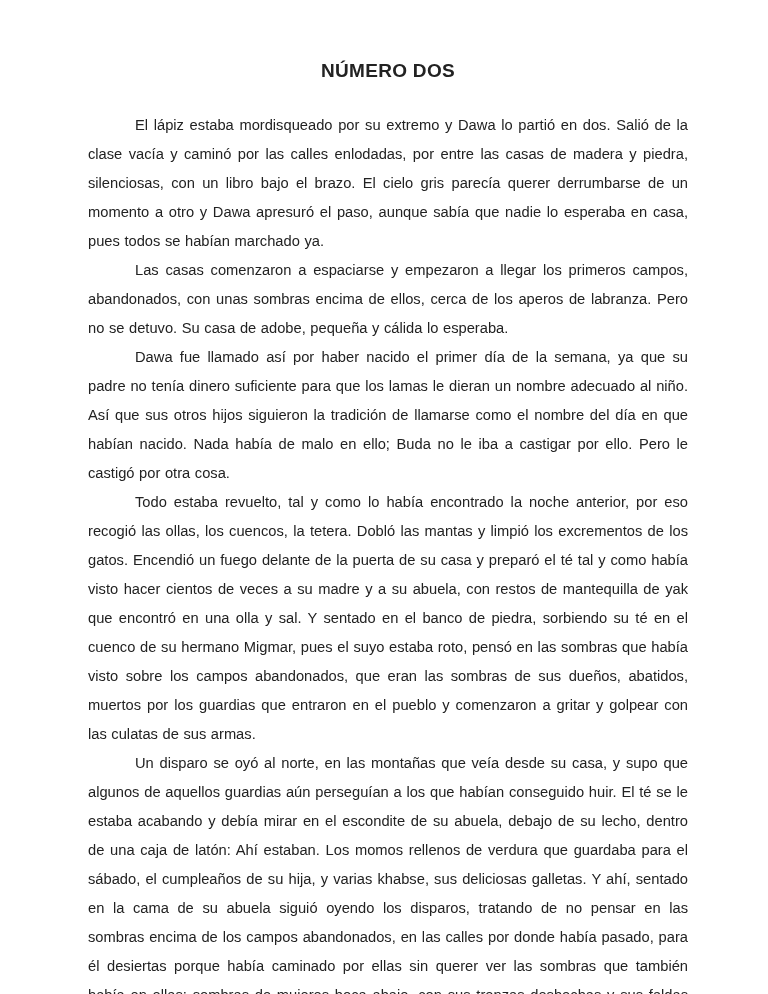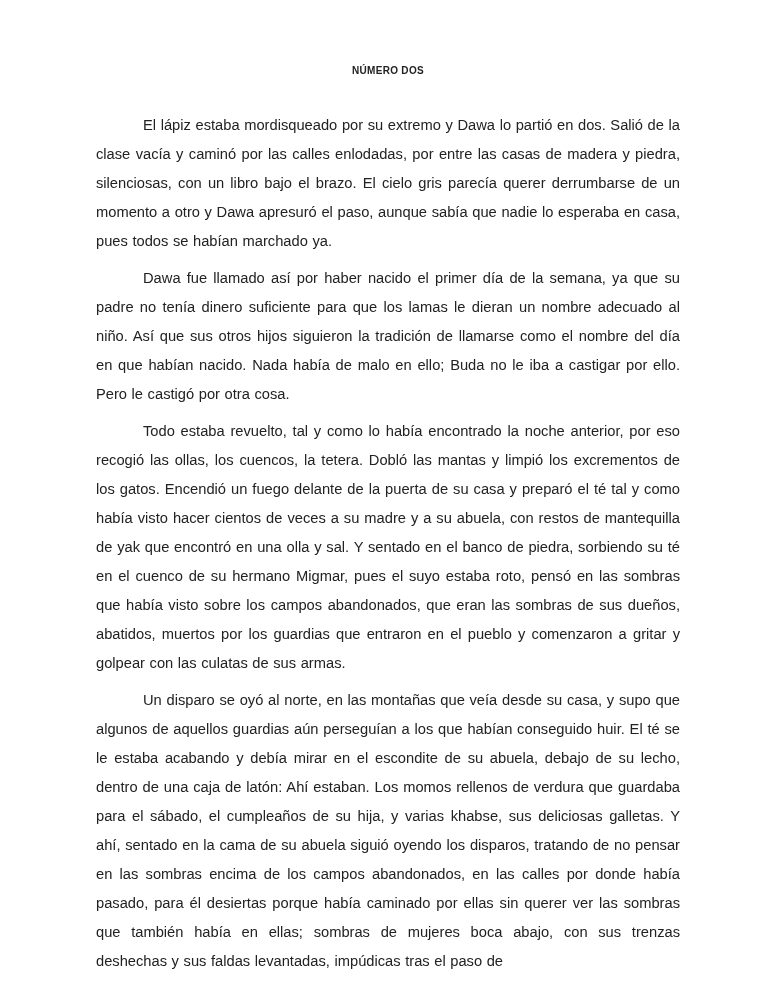--- a/index.html
+++ b/index.html
@@ -14,43 +14,44 @@
     height: 994px;
     box-sizing: border-box;
     background: #ffffff;
     color: #222222;
     font-family: "Liberation Sans", sans-serif;
     font-size: 14.7px;
     padding: 56px 80px 0 88px;
     overflow: hidden;
   }
   .doc-title {
-    font-size: 10px;
+    font-size: 19px;
     font-weight: bold;
     text-align: center;
     line-height: 29px;
     margin: 0 0 26px 0;
     letter-spacing: 0.3px;
   }
   .doc-body p {
-    margin: 8px;
+    margin: 0;
     line-height: 29px;
     text-align: justify;
     text-justify: inter-word;
     text-indent: 47px;
     word-spacing: 0.5px;
   }
   .doc-body p span.italic {
   }
 </style>
 </head>
 <body>
 
 <div class="page">
   <h1 class="doc-title">NÚMERO DOS</h1>
 
   <div class="doc-body">
     <p><span>El lápiz estaba mordisqueado por su extremo y Dawa lo partió en dos. Salió de la clase vacía y caminó por las calles enlodadas, por entre las casas de madera y piedra, silenciosas, con un libro bajo el brazo. El cielo gris parecía querer derrumbarse de un momento a otro y Dawa apresuró el paso, aunque sabía que nadie lo esperaba en casa, pues todos se habían marchado ya.</span></p>
+    <p><span>Las casas comenzaron a espaciarse y empezaron a llegar los primeros campos, abandonados, con unas sombras encima de ellos, cerca de los aperos de labranza. Pero no se detuvo. Su casa de adobe, pequeña y cálida lo esperaba.</span></p>
     <p><span>Dawa fue llamado así por haber nacido el primer día de la semana, ya que su padre no tenía dinero suficiente para que los lamas le dieran un nombre adecuado al niño. Así que sus otros hijos siguieron la tradición de llamarse como el nombre del día en que habían nacido. Nada había de malo en ello; Buda no le iba a castigar por ello. Pero le castigó por otra cosa.</span></p>
     <p><span>Todo estaba revuelto, tal y como lo había encontrado la noche anterior, por eso recogió las ollas, los cuencos, la tetera. Dobló las mantas y limpió los excrementos de los gatos. Encendió un fuego delante de la puerta de su casa y preparó el té tal y como había visto hacer cientos de veces a su madre y a su abuela, con restos de mantequilla de yak que encontró en una olla y sal. Y sentado en el banco de piedra, sorbiendo su té en el cuenco de su hermano Migmar, pues el suyo estaba roto, pensó en las sombras que había visto sobre los campos abandonados, que eran las sombras de sus dueños, abatidos, muertos por los guardias que entraron en el pueblo y comenzaron a gritar y golpear con las culatas de sus armas.</span></p>
     <p><span>Un disparo se oyó al norte, en las montañas que veía desde su casa, y supo que algunos de aquellos guardias aún perseguían a los que habían conseguido huir. El té se le estaba acabando y debía mirar en el escondite de su abuela, debajo de su lecho, dentro de una caja de latón: Ahí estaban. Los </span><span class="italic">momos</span><span> rellenos de verdura que guardaba para el sábado, el cumpleaños de su hija, y varias </span><span class="italic">khabse</span><span>, sus deliciosas galletas. Y ahí, sentado en la cama de su abuela siguió oyendo los disparos, tratando de no pensar en las sombras encima de los campos abandonados, en las calles por donde había pasado, para él desiertas porque había caminado por ellas sin querer ver las sombras que también había en ellas; sombras de mujeres boca abajo, con sus trenzas deshechas y sus faldas levantadas, impúdicas tras el paso de</span></p>
   </div>
 </div>
 
 </body></html>

